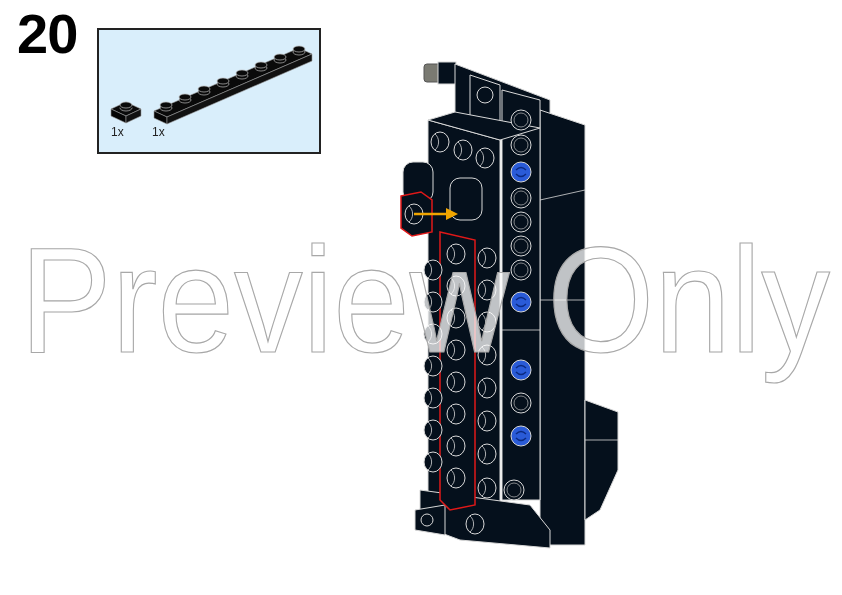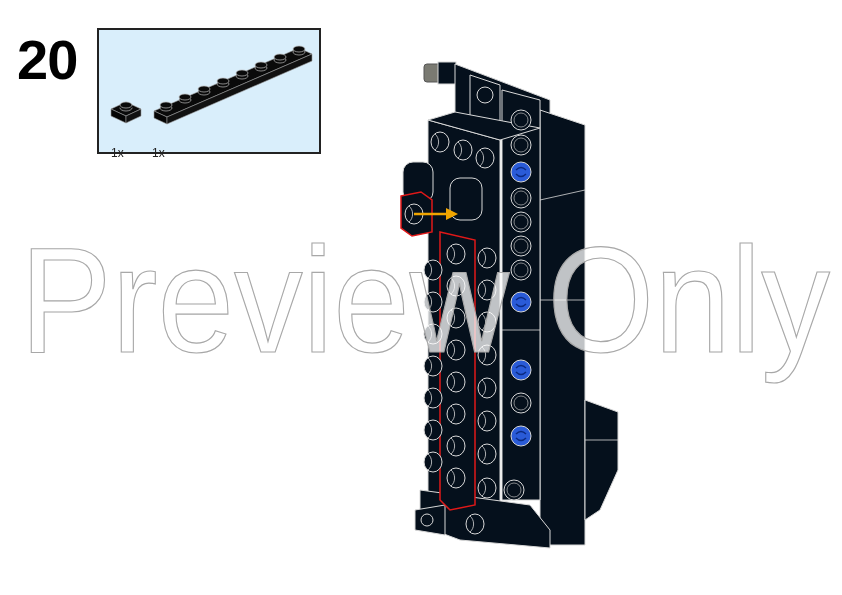--- a/index.html
+++ b/index.html
@@ -1,20 +1,20 @@
 <!DOCTYPE html>
 <html><head>
 <meta charset="utf-8">
 <style>
   html,body{margin:0;padding:0;background:#ffffff;}
   body{width:842px;height:595px;position:relative;overflow:hidden;font-family:"Liberation Sans",sans-serif;}
-  .step-number{position:absolute;left:17px;top:30px;font-size:56px;font-weight:bold;color:#000;letter-spacing:-1px;line-height:60px;font-family:"Liberation Sans",sans-serif;}
+  .step-number{position:absolute;left:17px;top:4px;font-size:56px;font-weight:bold;color:#000;letter-spacing:-1px;line-height:60px;font-family:"Liberation Sans",sans-serif;}
   .callout{position:absolute;left:97px;top:28px;width:224px;height:126px;background:#d9eefb;border:2px solid #222;box-sizing:border-box;}
   .callout svg{position:absolute;left:0;top:0;}
-  .qty{position:absolute;font-size:12px;color:#222;font-family:"Liberation Sans",sans-serif;margin-top:21px;}
+  .qty{position:absolute;font-size:12px;color:#222;font-family:"Liberation Sans",sans-serif;}
   .model{position:absolute;left:0;top:0;}
   .watermark{position:absolute;left:0;top:0;pointer-events:none;}
 </style>
 </head>
 <body>
 
 <div class="step-number">20</div>
 
 <div class="callout">
   <svg width="224" height="126" viewBox="0 0 224 126">

